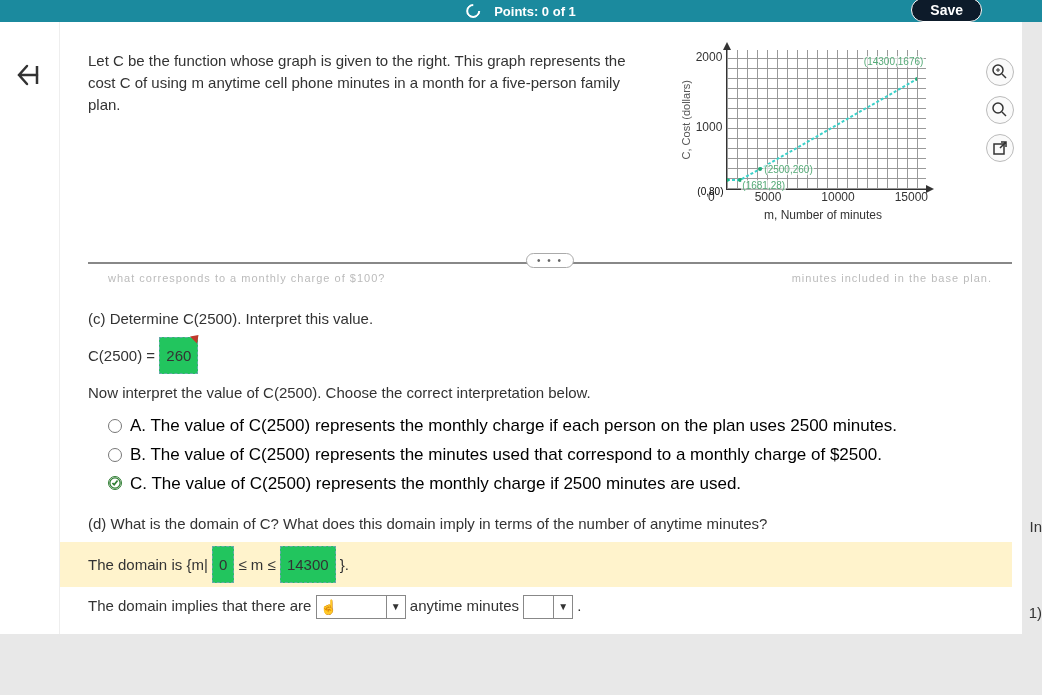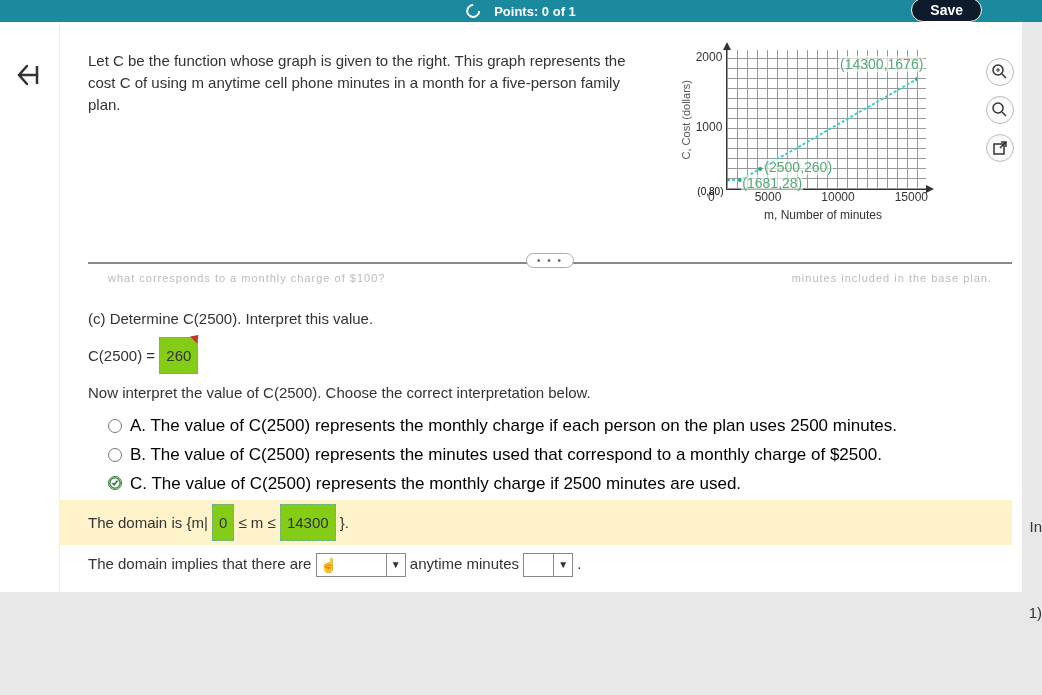--- a/index.html
+++ b/index.html
@@ -20,36 +20,36 @@
 
   .chart-wrap { width: 310px; display: flex; flex-direction: column; align-items: center; position: relative; }
   .chart-area { display: flex; align-items: center; gap: 4px; }
   .ylabel { writing-mode: vertical-rl; transform: rotate(180deg); font-size: 11px; color: #555; }
   .axis-y-ticks { display: flex; flex-direction: column; justify-content: space-between; height: 140px; font-size: 12px; color: #333; text-align: right; gap: 20px; }
   .plot { width: 200px; height: 140px; border-left: 1.5px solid #333; border-bottom: 1.5px solid #333; position: relative; background-image: repeating-linear-gradient(to right, #999 0 1px, transparent 1px 10px), repeating-linear-gradient(to top, #999 0 1px, transparent 1px 10px); }
   .plot::after { content:""; position:absolute; right:-8px; bottom:-4px; border-left:8px solid #333; border-top:4px solid transparent; border-bottom:4px solid transparent;}
   .plot::before { content:""; position:absolute; left:-4px; top:-8px; border-bottom:8px solid #333; border-left:4px solid transparent; border-right:4px solid transparent;}
   .dataline { position: absolute; left: 0; bottom: 4px; width: 190px; height: 126px; }
   .dataline svg { width: 100%; height: 100%; }
-  .pt-label { position: absolute; font-size: 14px; color: #5a7; background: rgba(255,255,255,0.6); padding: 0 1px; white-space: nowrap; }
+  .pt-label { position: absolute; font-size: 10px; color: #5a7; background: rgba(255,255,255,0.6); padding: 0 1px; white-space: nowrap; }
   .xlabel { font-size: 12px; color: #333; margin-top: 4px; margin-left: 40px;}
   .axis-x-ticks { display: flex; width: 220px; font-size: 12px; color: #333; margin-left: 30px; justify-content: space-between; }
   .origin-label { position: absolute; left: -30px; bottom: -8px; font-size: 10px; }
 
   .right-tools { position: absolute; right: 8px; top: 36px; display: flex; flex-direction: column; gap: 10px; }
   .tool { width: 28px; height: 28px; border: 1px solid #bbb; border-radius: 50%; display: flex; align-items: center; justify-content: center; background: #fafafa; font-size: 14px; cursor: pointer; }
 
   .divider-row { margin: 40px 0 8px; border-top: 1px solid #888; border-bottom: 1px solid #888; height: 2px; position: relative; }
   .ellipsis { position: absolute; left: 50%; top: -10px; transform: translateX(-50%); background: #fff; border: 1px solid #aaa; border-radius: 10px; padding: 1px 10px; font-size: 10px; letter-spacing: 2px; color: #666; cursor: pointer; }
 
   .faded-row { display: flex; justify-content: space-between; color: #bbb; font-size: 11px; margin: 6px 20px 18px; letter-spacing: 1px; }
 
   .qsection { font-size: 15px; color: #333; line-height: 2.2; }
   .qsection .line { margin-bottom: 2px; }
-  .answer-box { background: #84cc16; border: 1px dashed #6aa; padding: 1px 6px; display: inline-block; position: relative; }
+  .answer-box { background: #22c55e; border: 1px dashed #6aa; padding: 1px 6px; display: inline-block; position: relative; }
   .answer-box.caret::after { content: ""; position: absolute; right: -4px; top: -4px; width: 0; height: 0; border-left: 5px solid transparent; border-right: 5px solid transparent; border-bottom: 7px solid #c0392b; transform: rotate(45deg);}
   
   .radio-row { display: flex; align-items: center; gap: 8px; margin: 5px 0 5px 20px; font-size: 17px; color: #000000; line-height: 1.4;}
   .radio { width: 14px; height: 14px; border: 1.5px solid #777; border-radius: 50%; flex-shrink: 0; display:flex; align-items:center; justify-content:center;}
   .radio.checked { border-color: #2e7d32; }
   .radio.checked svg { width: 14px; height: 14px; }
 
   .dropdown { display: inline-flex; align-items: center; border: 1px solid #888; background: #fff; height: 24px; min-width: 90px; padding: 0 4px; vertical-align: middle; }
   .dropdown .dd-val { flex: 1; font-size: 14px; }
   .dropdown .dd-caret { border-left: 1px solid #888; padding-left: 4px; font-size: 10px; }
@@ -170,20 +170,21 @@
       <div class="radio-row">
         <span class="radio checked">
             <svg viewBox="0 0 14 14">
               <circle cx="7" cy="7" r="6" fill="none" stroke="#2e7d32" stroke-width="1.5"></circle>
               <path d="M4 7 L6 9 L10 4" stroke="#2e7d32" stroke-width="2" fill="none"></path>
             </svg>
           </span>
         <span>C.  The value of C(2500) represents the monthly charge if 2500 minutes are used.</span>
       </div>
 
+      <div class="line" style="margin-top:12px;">(d) What is the domain of C? What does this domain imply in terms of the number of anytime minutes?</div>
 
       <div class="line highlight-row">
         <span>The domain is {m| </span><span class="answer-box">0</span><span> ≤ m ≤ </span><span class="answer-box">14300</span><span> }.</span>
       </div>
 
       <div class="line">
         <span>The domain implies that there are </span>
         <span class="dropdown">
           <span class="dd-val cursor-hand">☝</span>
           <span class="dd-caret">▼</span>

